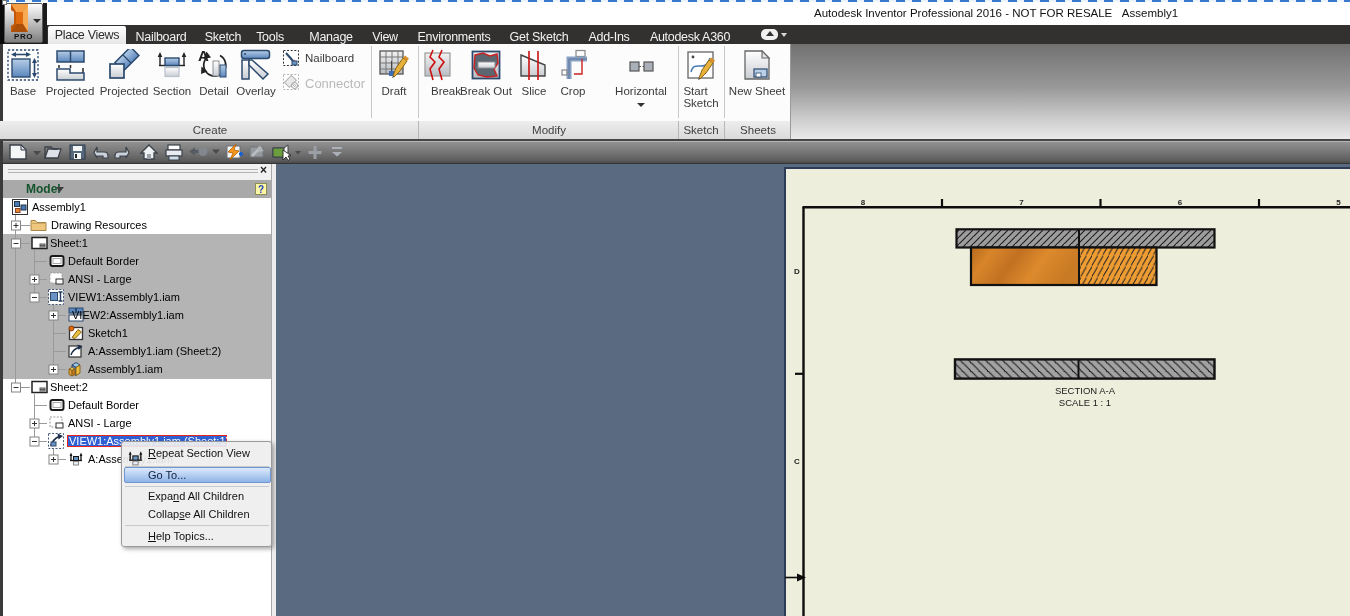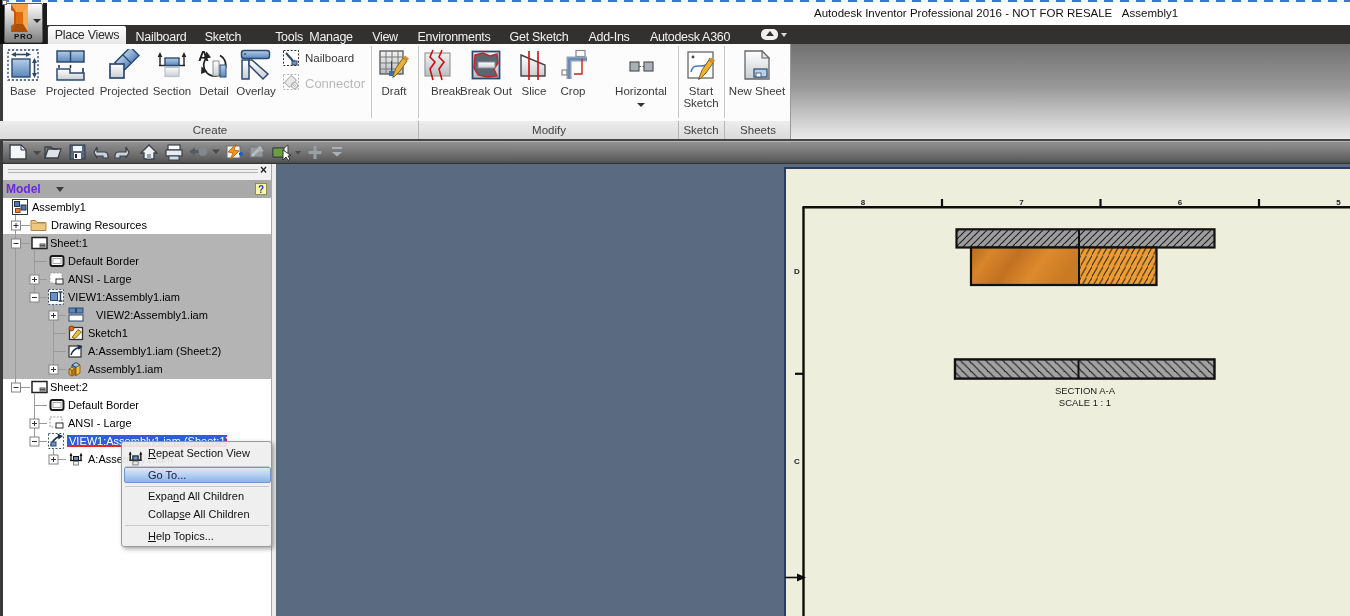--- a/index.html
+++ b/index.html
@@ -1,39 +1,39 @@
 <!DOCTYPE html>
 <html><head>
 <meta charset="utf-8">
 <style>
   html,body{margin:0;padding:0}
   body{width:1350px;height:616px;position:relative;overflow:hidden;
        font-family:"Liberation Sans",sans-serif;background:#fff}
   .a{position:absolute}
   .tablab{position:absolute;top:30px;transform:translateX(-50%);color:#f2f2f2;font-size:12.5px;letter-spacing:-0.3px;white-space:nowrap}
-  .biglab{position:absolute;top:85px;transform:translateX(-50%);color:#3a3a3a;font-size:11.5px;white-space:nowrap;text-align:center}
+  .biglab{position:absolute;top:85px;transform:translateX(-50%);color:#3a3a3a;font-size:11.5px;white-space:nowrap;}
   .grplab{position:absolute;top:124px;transform:translateX(-50%);color:#3f3f3f;font-size:11.5px;white-space:nowrap}
   .vsep{position:absolute;top:46px;width:1px;height:72px;background:#c9c9c9}
   .gsep{position:absolute;top:121px;width:1px;height:18px;background:#b7b7b7}
   .trow{position:absolute;height:18px;line-height:18px;font-size:11px;color:#000;white-space:nowrap}
   .trow svg{vertical-align:middle}
   .mitem{position:absolute;left:26px;font-size:11px;color:#111;white-space:nowrap}
 </style>
 </head>
 <body>
 
 <div class="a" style="left:0;top:0;width:1350px;height:25px;background:#ffffff"></div>
 <div class="a" style="left:0;top:0;width:1350px;height:2px;background:repeating-linear-gradient(90deg,#3878cf 0 9px,#eef4fc 9px 16px)"></div>
 <div class="a" style="left:814px;top:7px;font-size:11.5px;color:#111;white-space:nowrap">Autodesk Inventor Professional 2016 - NOT FOR RESALE&nbsp;&nbsp;&nbsp;Assembly1</div>
 
 <div class="a" style="left:0;top:25px;width:1350px;height:19px;background:#333130"></div>
 <div class="a" style="left:48px;top:26px;width:78px;height:18px;background:linear-gradient(#ffffff,#e6e6e6);border-radius:2px 2px 0 0;text-align:center;font-size:12.5px;letter-spacing:-0.3px;color:#2d2d2d;line-height:18px">Place Views</div>
 <div class="tablab" style="left:161px">Nailboard</div>
 <div class="tablab" style="left:223px">Sketch</div>
-<div class="tablab" style="left:289px">Tools</div>
+<div class="tablab" style="left:270px">Tools</div>
 <div class="tablab" style="left:331px">Manage</div>
 <div class="tablab" style="left:385px">View</div>
 <div class="tablab" style="left:454px">Environments</div>
 <div class="tablab" style="left:539px">Get Sketch</div>
 <div class="tablab" style="left:609px">Add-Ins</div>
 <div class="tablab" style="left:690px">Autodesk A360</div>
 <div class="a" style="left:761px;top:29px;width:17px;height:11px;background:#f0f0f0;border-radius:5px"></div>
 <div class="a" style="left:766px;top:31px;width:0;height:0;border-left:4px solid transparent;border-right:4px solid transparent;border-bottom:5px solid #333"></div>
 <div class="a" style="left:781px;top:33px;width:0;height:0;border-left:3.5px solid transparent;border-right:3.5px solid transparent;border-top:4px solid #d8d8d8"></div>
 
@@ -349,21 +349,21 @@
 <div class="a" style="left:3px;top:164px;width:268px;height:452px;background:#ffffff"></div>
 <div class="a" style="left:271px;top:164px;width:1px;height:452px;background:#a8a8a8"></div>
 <div class="a" style="left:272px;top:164px;width:4px;height:452px;background:#ececec"></div>
 
 <div class="a" style="left:3px;top:164px;width:268px;height:16px;background:#f1f1f1"></div>
 <div class="a" style="left:8px;top:169px;width:250px;height:1px;background:#b2b2b2"></div>
 <div class="a" style="left:8px;top:172px;width:250px;height:1px;background:#b2b2b2"></div>
 <div class="a" style="left:260px;top:164px;width:12px;height:13px;font-size:12px;font-weight:bold;color:#222;line-height:13px">×</div>
 
 <div class="a" style="left:3px;top:180px;width:268px;height:18px;background:#a9a9a9"></div>
-<div class="a" style="left:6px;top:182px;font-size:12px;font-weight:bold;color:#6d28d9">Model</div>
+<div class="a" style="left:26px;top:182px;font-size:12px;font-weight:bold;color:#14532d">Model</div>
 <div class="a" style="left:56px;top:187px;width:0;height:0;border-left:4.5px solid transparent;border-right:4.5px solid transparent;border-top:5px solid #3c3c3c"></div>
 <div class="a" style="left:255px;top:183px;width:12px;height:12px;background:#fcf6a6;border:1px solid #8d8d55;box-sizing:border-box;text-align:center;font-size:10px;font-weight:bold;color:#2244bb;line-height:11px">?</div>
 
 <div class="a" style="left:3px;top:234px;width:268px;height:145px;background:#b4b4b4"></div>
 
 <svg class="a" style="left:3px;top:198px" width="268" height="280" viewBox="0 0 268 280">
   <g stroke="#9a9a9a" stroke-width="1">
     <line x1="12.5" y1="14" x2="12.5" y2="189.5"></line>
     <line x1="17" y1="27.5" x2="27" y2="27.5"></line>
     <line x1="17" y1="45.5" x2="27" y2="45.5"></line>
@@ -473,21 +473,21 @@
       <path d="M12.5,3 v9 M10.5,3 h4 M10.5,12 h4" stroke="#223c5c" stroke-width="1.4" fill="none"></path>
     </svg>
   <span class="a" style="left:68px">VIEW1:Assembly1.iam</span>
   </div>
 <div class="trow" style="left:0;top:306px">
   <svg class="a" style="left:68px;top:1px" width="17" height="16" viewBox="0 0 17 16">
       <rect x="1" y="1" width="6.5" height="5" fill="#5b87bd" stroke="#2c4a6e"></rect>
       <rect x="8.5" y="1" width="6.5" height="5" fill="#5b87bd" stroke="#2c4a6e"></rect>
       <rect x="1" y="8" width="14" height="6" fill="#fff" stroke="#2c4a6e"></rect>
     </svg>
-  <span class="a" style="left:96px">VIEW2:Assembly1.iam</span>
+  <span class="a" style="left:72px">VIEW2:Assembly1.iam</span>
   </div>
 <div class="trow" style="left:0;top:324px">
   <svg class="a" style="left:68px;top:1px" width="16" height="16" viewBox="0 0 16 16">
       <rect x="1.5" y="2.5" width="13" height="12" fill="#fff" stroke="#333" stroke-width="1.3"></rect>
       <polygon points="4,12.5 10,4.5 13.5,7 7,13.5" fill="#e8c23a" stroke="#8a6418"></polygon>
       <circle cx="3.5" cy="3.5" r="2.4" fill="#e06a10" stroke="#8a3c08"></circle>
     </svg>
   <span class="a" style="left:88px">Sketch1</span>
   </div>
 <div class="trow" style="left:0;top:342px">

